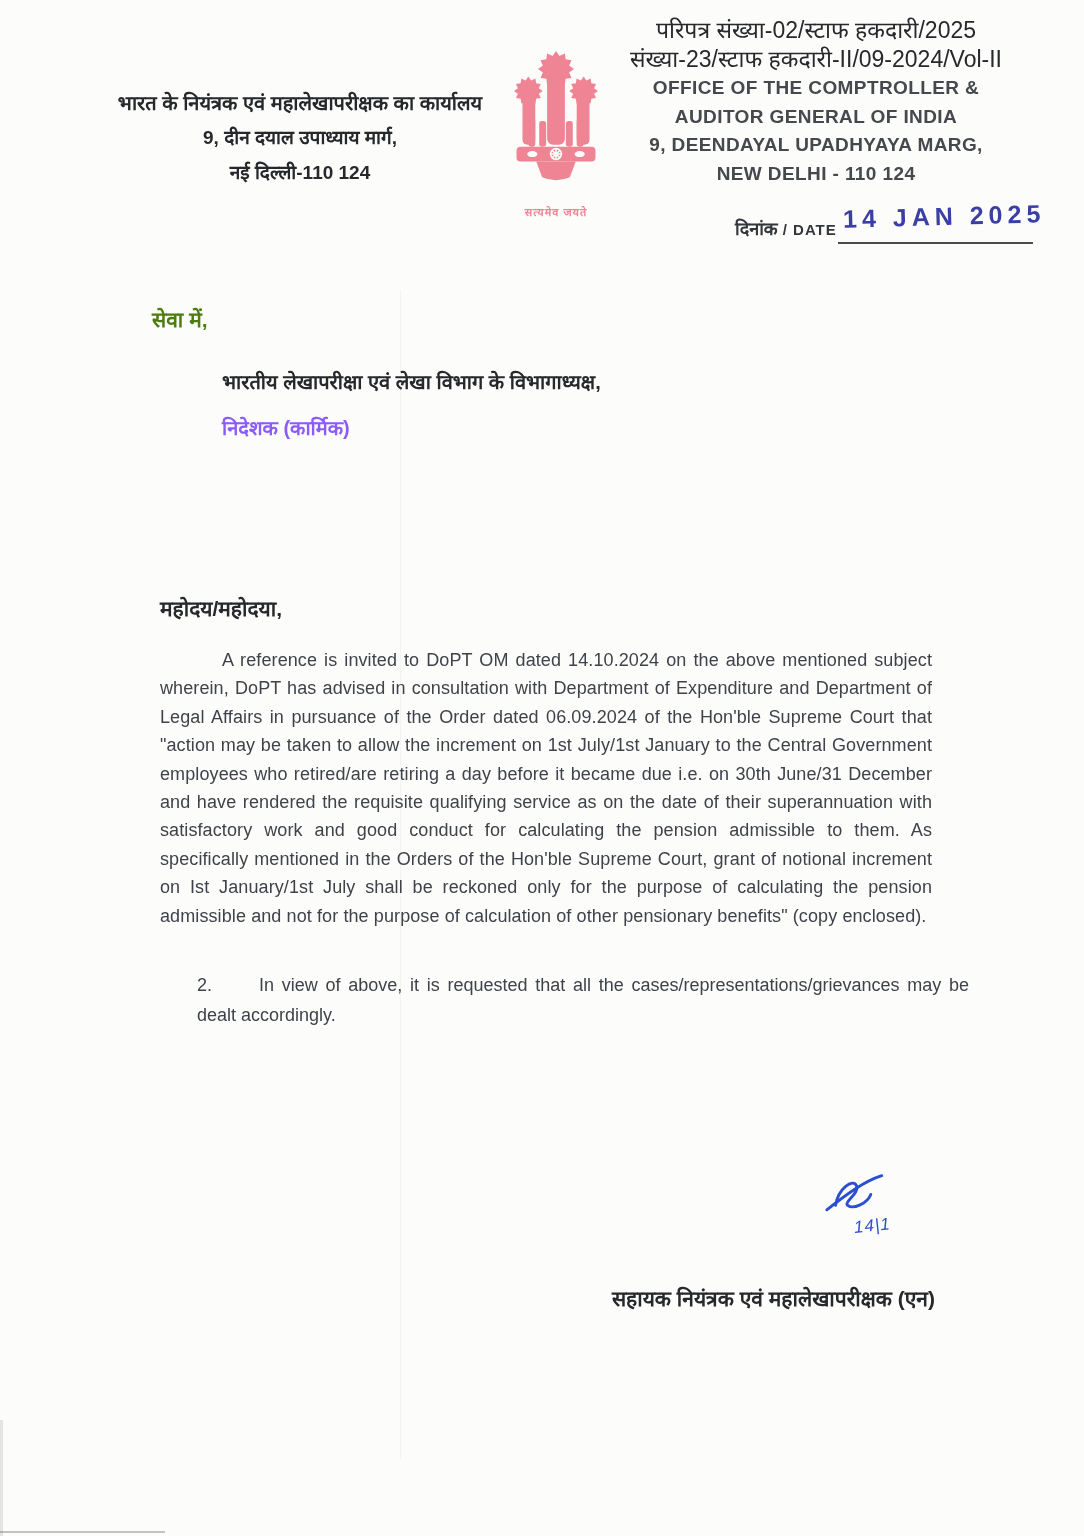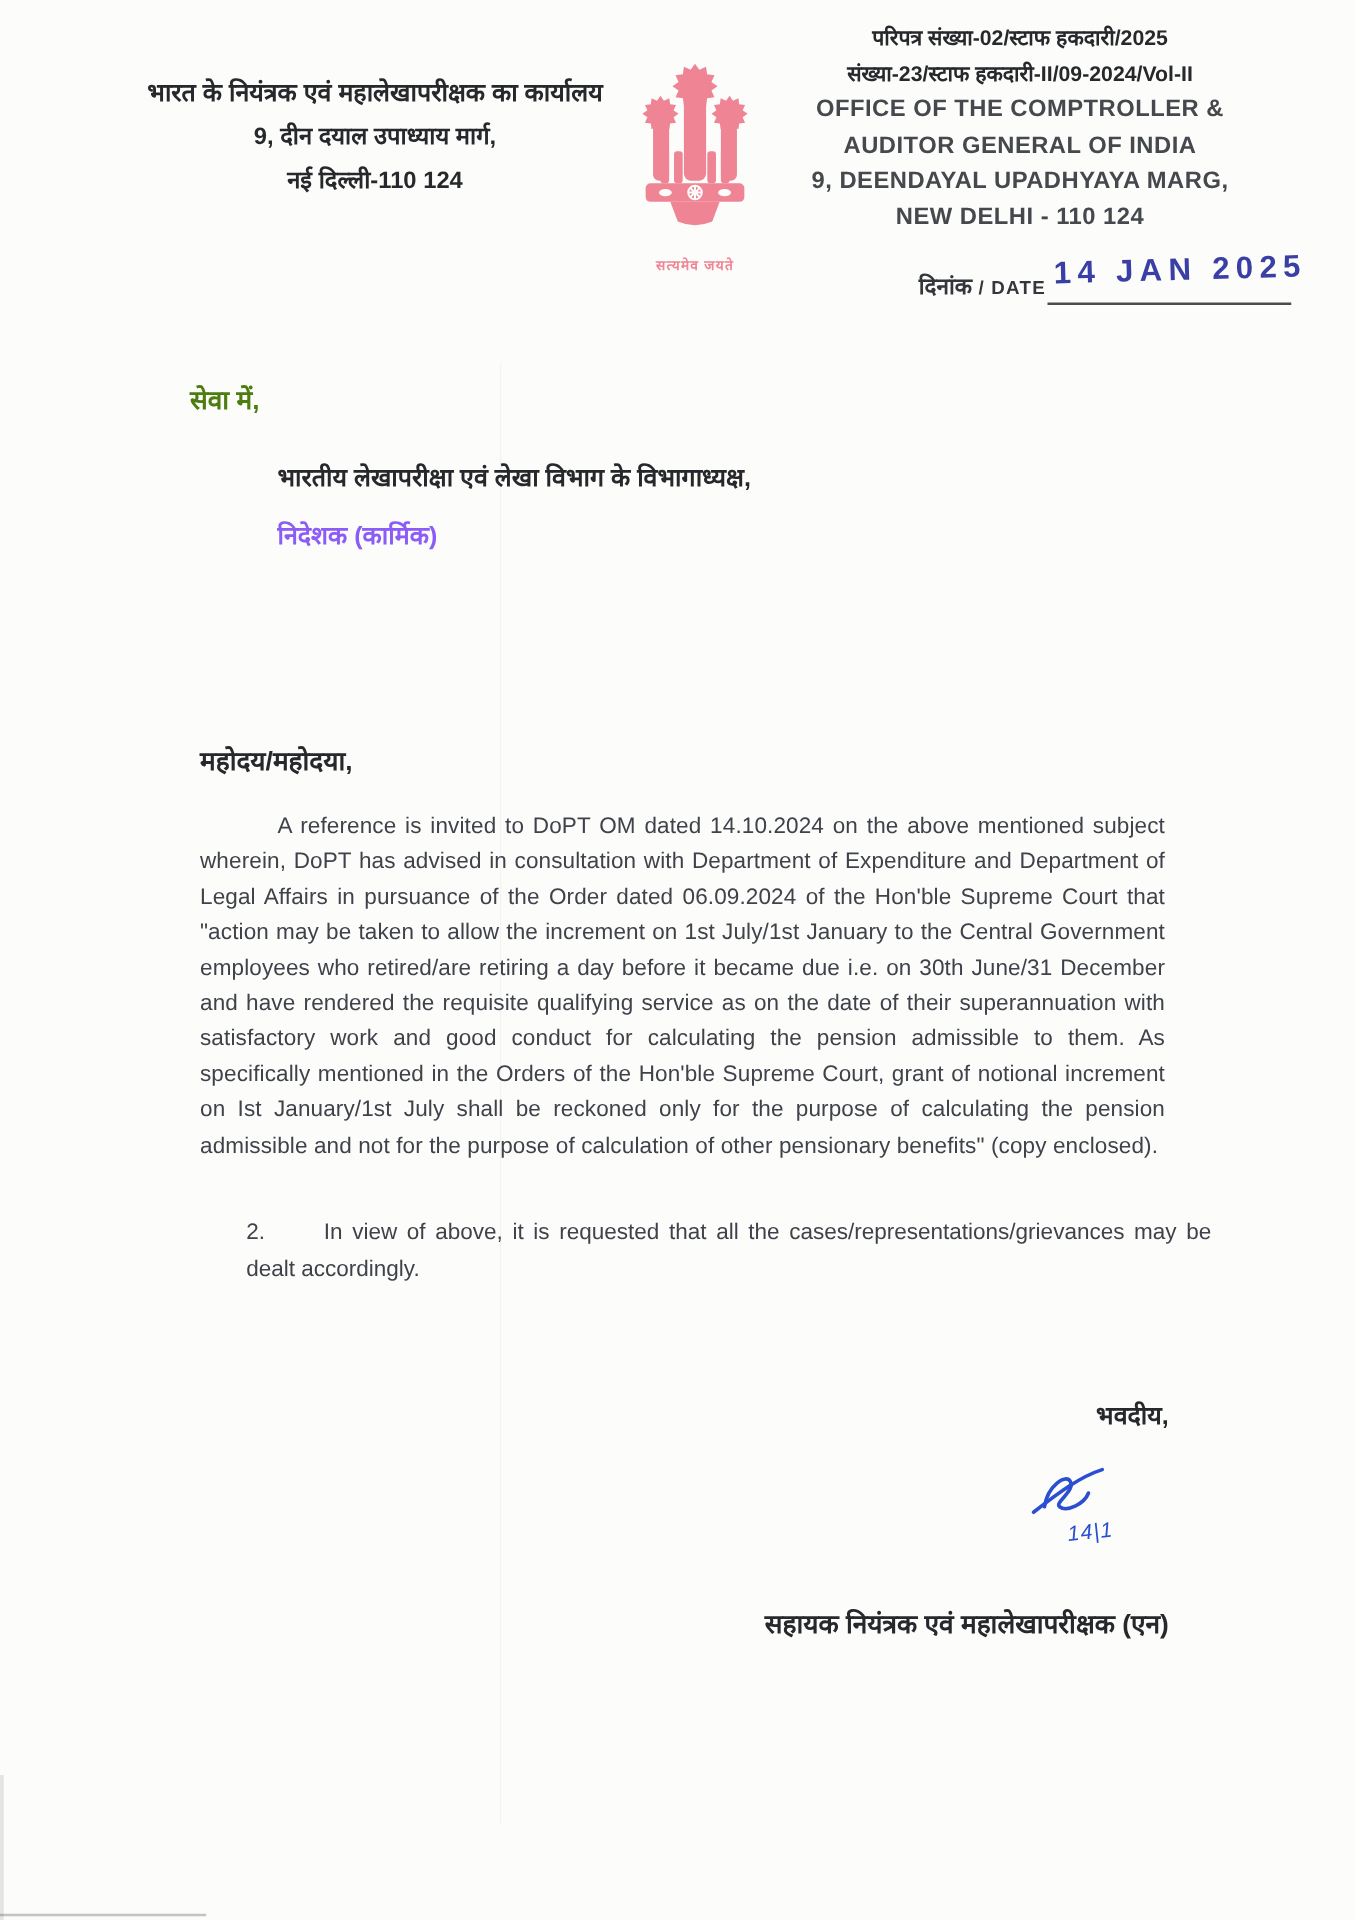--- a/index.html
+++ b/index.html
@@ -11,35 +11,35 @@
   .page {
     position: relative;
     width: 1084px;
     height: 1536px;
     margin: 0 auto;
     background: #fcfcfa;
     overflow: hidden;
   }
   
   .lh-left {
-    position: absolute; left: 112px; top: 58px; width: 376px;
+    position: absolute; left: 112px; top: 86px; width: 376px;
     text-align: center; color: #26282c;
   }
   .lh-left .l1 { font-size: 20px; font-weight: bold; line-height: 34px; }
   .lh-left .l2, .lh-left .l3 { font-size: 19px; font-weight: bold; line-height: 35px; }
 
   .emblem-wrap { position: absolute; left: 500px; top: 48px; width: 112px; text-align: center; }
   .emblem-wrap svg { display: block; margin: 0 auto; }
   .emblem-motto { font-size: 11px; font-weight: bold; color: #ef8494; margin-top: 8px; letter-spacing: 1px; }
 
   .lh-right {
     position: absolute; left: 558px; top: 16px; width: 516px;
     text-align: center;
   }
-  .lh-right .hi { font-size: 17px; font-weight: bold; color: #26282c; line-height: 29px; }
+  .lh-right .hi { font-size: 23px; font-weight: normal; color: #26282c; line-height: 29px; }
   .lh-right .en { font-size: 19px; font-weight: bold; color: #45484d; line-height: 28.5px; letter-spacing: 0.4px; }
 
   
   .date-row { position: absolute; left: 735px; top: 216px; width: 305px; }
   .date-label { font-size: 18px; font-weight: bold; color: #33363b; white-space: nowrap; }
   .date-label .en { font-size: 15px; font-weight: bold; letter-spacing: 1px; }
   .date-underline {
     position: absolute; left: 103px; top: 26px; width: 195px; height: 0;
     border-bottom: 2px solid #4c4c4c;
   }
@@ -158,21 +158,20 @@
 
 
   <div class="dear-sir">महोदय/महोदया,</div>
 
   <p class="para1">A reference is invited to DoPT OM dated 14.10.2024 on the above mentioned subject wherein, DoPT has advised in consultation with Department of Expenditure and Department of Legal Affairs in pursuance of the Order dated 06.09.2024 of the Hon'ble Supreme Court that "action may be taken to allow the increment on 1st July/1st January to the Central Government employees who retired/are retiring a day before it became due i.e. on 30th June/31 December and have rendered the requisite qualifying service as on the date of their superannuation with satisfactory work and good conduct for calculating the pension admissible to them. As specifically mentioned in the Orders of the Hon'ble Supreme Court, grant of notional increment on Ist January/1st July shall be reckoned only for the purpose of calculating the pension admissible and not for the purpose of calculation of other pensionary benefits" (copy enclosed).</p>
 
   <p class="para2">
     <span class="para-num">2.</span><span>In view of above, it is requested that all the cases/representations/grievances may be dealt accordingly.</span>
   </p>
 
-  <div class="valediction">भवदीय,</div>
 
   <div class="signature-wrap">
     <span>
       <svg viewBox="0 0 100 80" width="110" height="88" aria-hidden="true">
         <g stroke="#2b4fd0" stroke-width="2.6" fill="none" stroke-linecap="round" stroke-linejoin="round">
           <path d="M16 34 C18 19 32 9 35 16 C38 23 23 31 27 34 C32 38 45 32 48 24"></path>
           <path d="M8 38 C26 24 42 12 58 7"></path>
         </g>
       </svg>
     </span>

